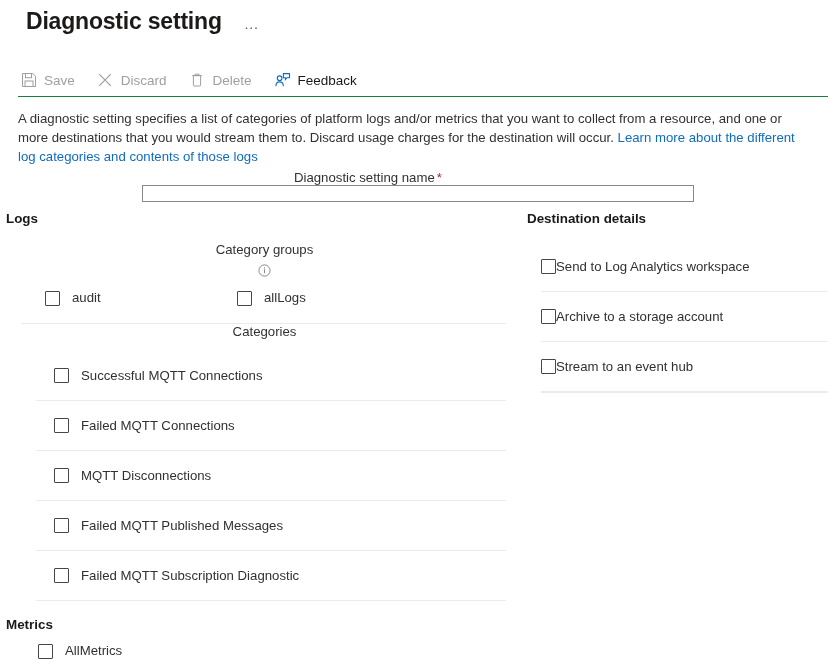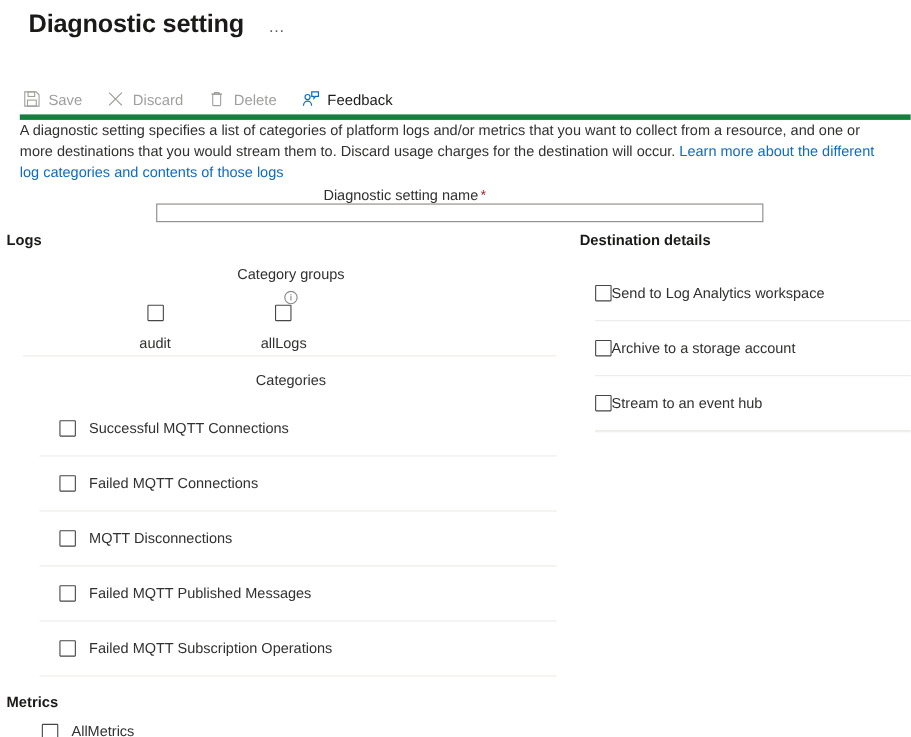--- a/index.html
+++ b/index.html
@@ -40,26 +40,26 @@
     line-height: 10px;
     padding: 2px 4px;
     cursor: pointer;
     user-select: none;
   }
 
   
   .command-bar {
     position: absolute;
     left: 18px;
-    top: 76px;
+    top: 64px;
     right: 0;
     height: 33px;
     display: flex;
     align-items: center;
-    border-bottom: 5px solid #15803d;
+    border-bottom: 1px solid #15803d;
     box-sizing: border-box;
   }
   .cmd {
     display: flex;
     align-items: center;
     gap: 7px;
     padding: 3px 10px 3px 2px;
     margin-right: 10px;
     font-size: 13.5px;
     white-space: nowrap;
@@ -191,21 +191,20 @@
   .group-row {
     display: flex;
     align-items: center;
     height: 22px;
   }
   .group-item {
     display: flex;
     align-items: center;
     gap: 12px;
     cursor: pointer;
-    flex-direction: column;
   }
   .group-item.audit { margin-left: 39px; width: 192px; }
   .group-item.alllogs { margin-left: 0; }
 
   .divider {
     height: 1px;
     background: #edebe9;
   }
   .div-groups {
     margin: 14px 0 0 15px;
@@ -336,21 +335,21 @@
       <span class="cb-label">audit</span>
     </div>
     <div class="group-item alllogs">
       <span class="cb"></span>
       <span class="cb-label">allLogs</span>
     </div>
   </div>
 
   <div class="divider div-groups"></div>
 
-  <div class="sub-head cats" style="margin-top:14px;">
+  <div class="sub-head cats" style="">
     <span>Categories</span>
   </div>
 
   <div class="cat-row">
     <span class="cb"></span>
     <span class="cb-label">Successful MQTT Connections</span>
   </div>
   <div class="divider div-cat"></div>
 
   <div class="cat-row">
@@ -366,21 +365,21 @@
   <div class="divider div-cat"></div>
 
   <div class="cat-row">
     <span class="cb"></span>
     <span class="cb-label">Failed MQTT Published Messages</span>
   </div>
   <div class="divider div-cat"></div>
 
   <div class="cat-row">
     <span class="cb"></span>
-    <span class="cb-label">Failed MQTT Subscription Operations</span>
+    <span class="cb-label">Failed MQTT Subscription Diagnostic</span>
   </div>
   <div class="divider div-cat"></div>
 
   <div class="metrics-head">Metrics</div>
 
   <div class="metrics-row">
     <span class="cb"></span>
     <span class="cb-label">AllMetrics</span>
   </div>
   <div class="divider div-metrics"></div>

